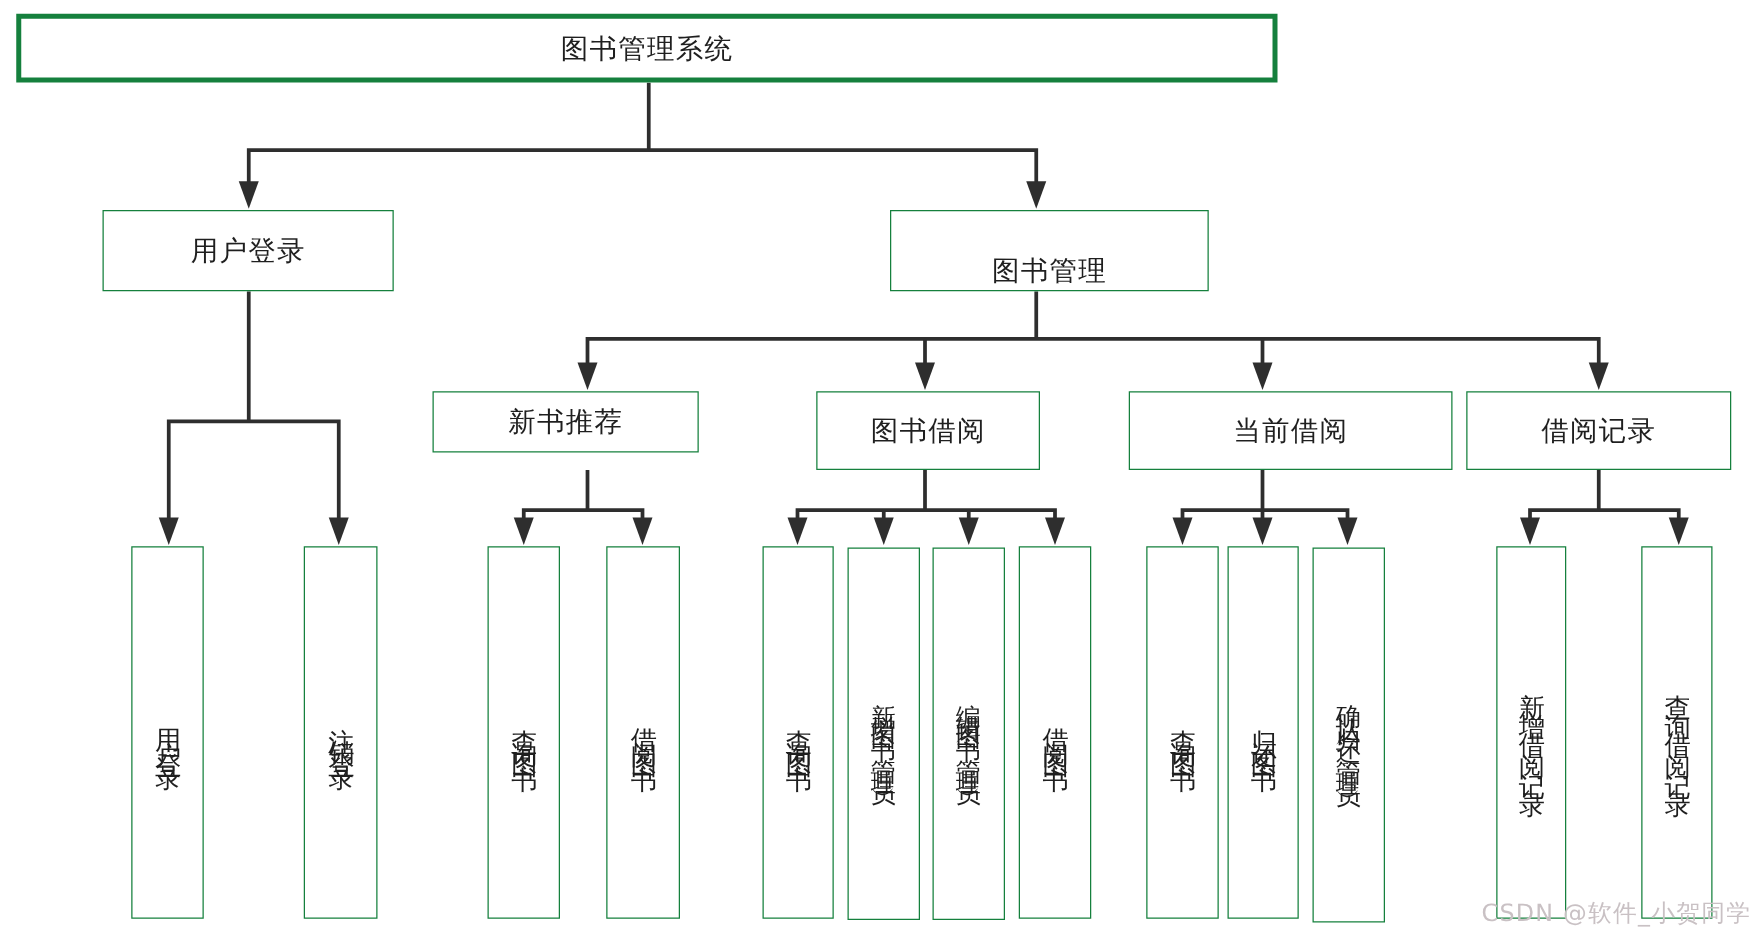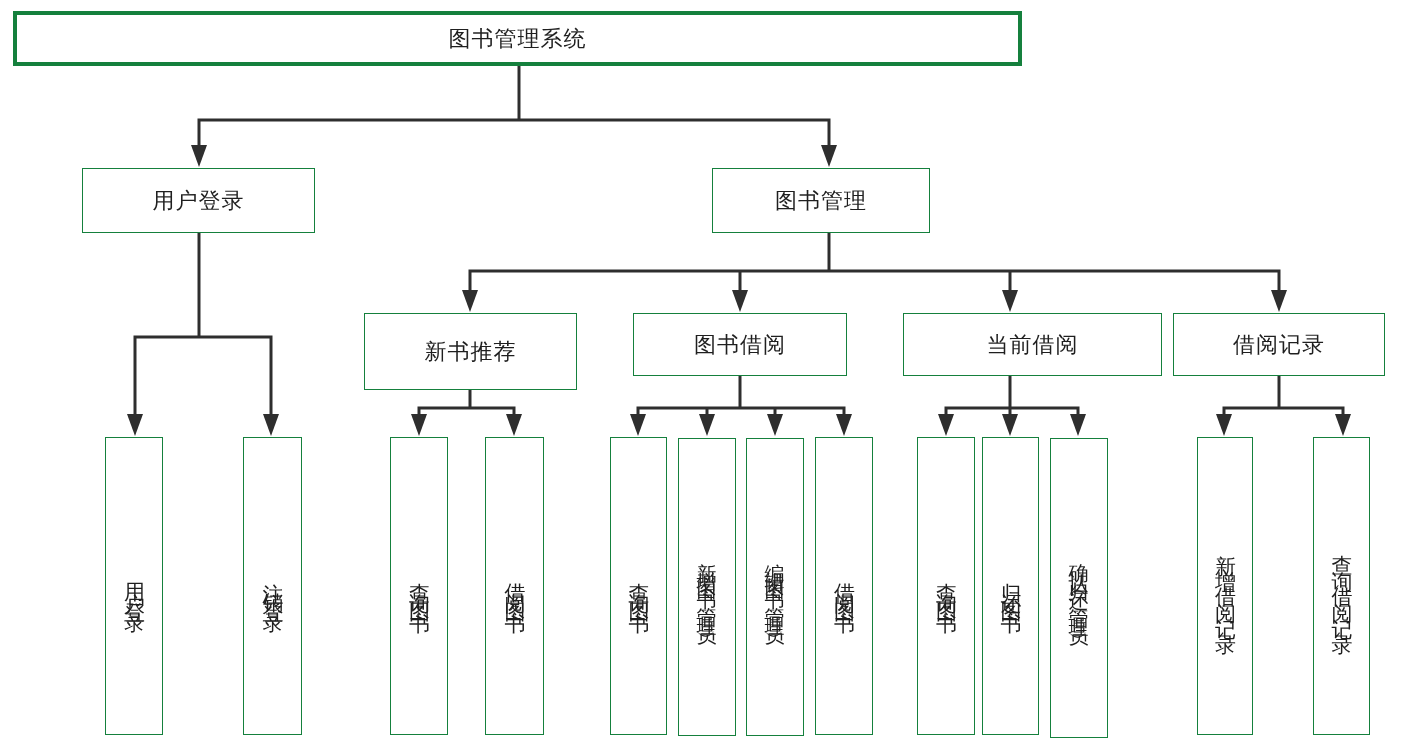--- a/index.html
+++ b/index.html
@@ -88,28 +88,28 @@
     </g>
   </svg>
 
   <div class="node hbox root" style="left:13px;top:11px;width:1009px;height:55px;">
     <span>图书管理系统</span>
   </div>
 
   <div class="node hbox" style="left:82px;top:168px;width:233px;height:65px;">
     <span>用户登录</span>
   </div>
-  <div class="node hbox" style="left:712px;top:168px;width:218px;height:65px;">
+  <div class="node hbox" style="left:712px;top:168px;width:255px;height:65px;align-items:flex-end;">
     <span>图书管理</span>
   </div>
 
-  <div class="node hbox" style="left:364px;top:313px;width:213px;height:77px;align-items:center;">
+  <div class="node hbox" style="left:346px;top:313px;width:213px;height:49px;align-items:center;">
     <span>新书推荐</span>
   </div>
-  <div class="node hbox" style="left:633px;top:313px;width:214px;height:63px;justify-content:center;">
+  <div class="node hbox" style="left:653px;top:313px;width:179px;height:63px;justify-content:center;">
     <span>图书借阅</span>
   </div>
   <div class="node hbox" style="left:903px;top:313px;width:259px;height:63px;">
     <span>当前借阅</span>
   </div>
   <div class="node hbox" style="left:1173px;top:313px;width:212px;height:63px;">
     <span>借阅记录</span>
   </div>
 
   <div class="node vbox v4" style="left:105px;top:437px;width:58px;height:298px;">
@@ -149,14 +149,15 @@
     <span>确认归还（管理员）</span>
   </div>
 
   <div class="node vbox v6" style="left:1197px;top:437px;width:56px;height:298px;">
     <span>新增借阅记录</span>
   </div>
   <div class="node vbox v6" style="left:1313px;top:437px;width:57px;height:298px;">
     <span>查询借阅记录</span>
   </div>
 
+  <div class="watermark">CSDN @软件_小贺同学</div>
 
 </div>
 
 </body></html>

